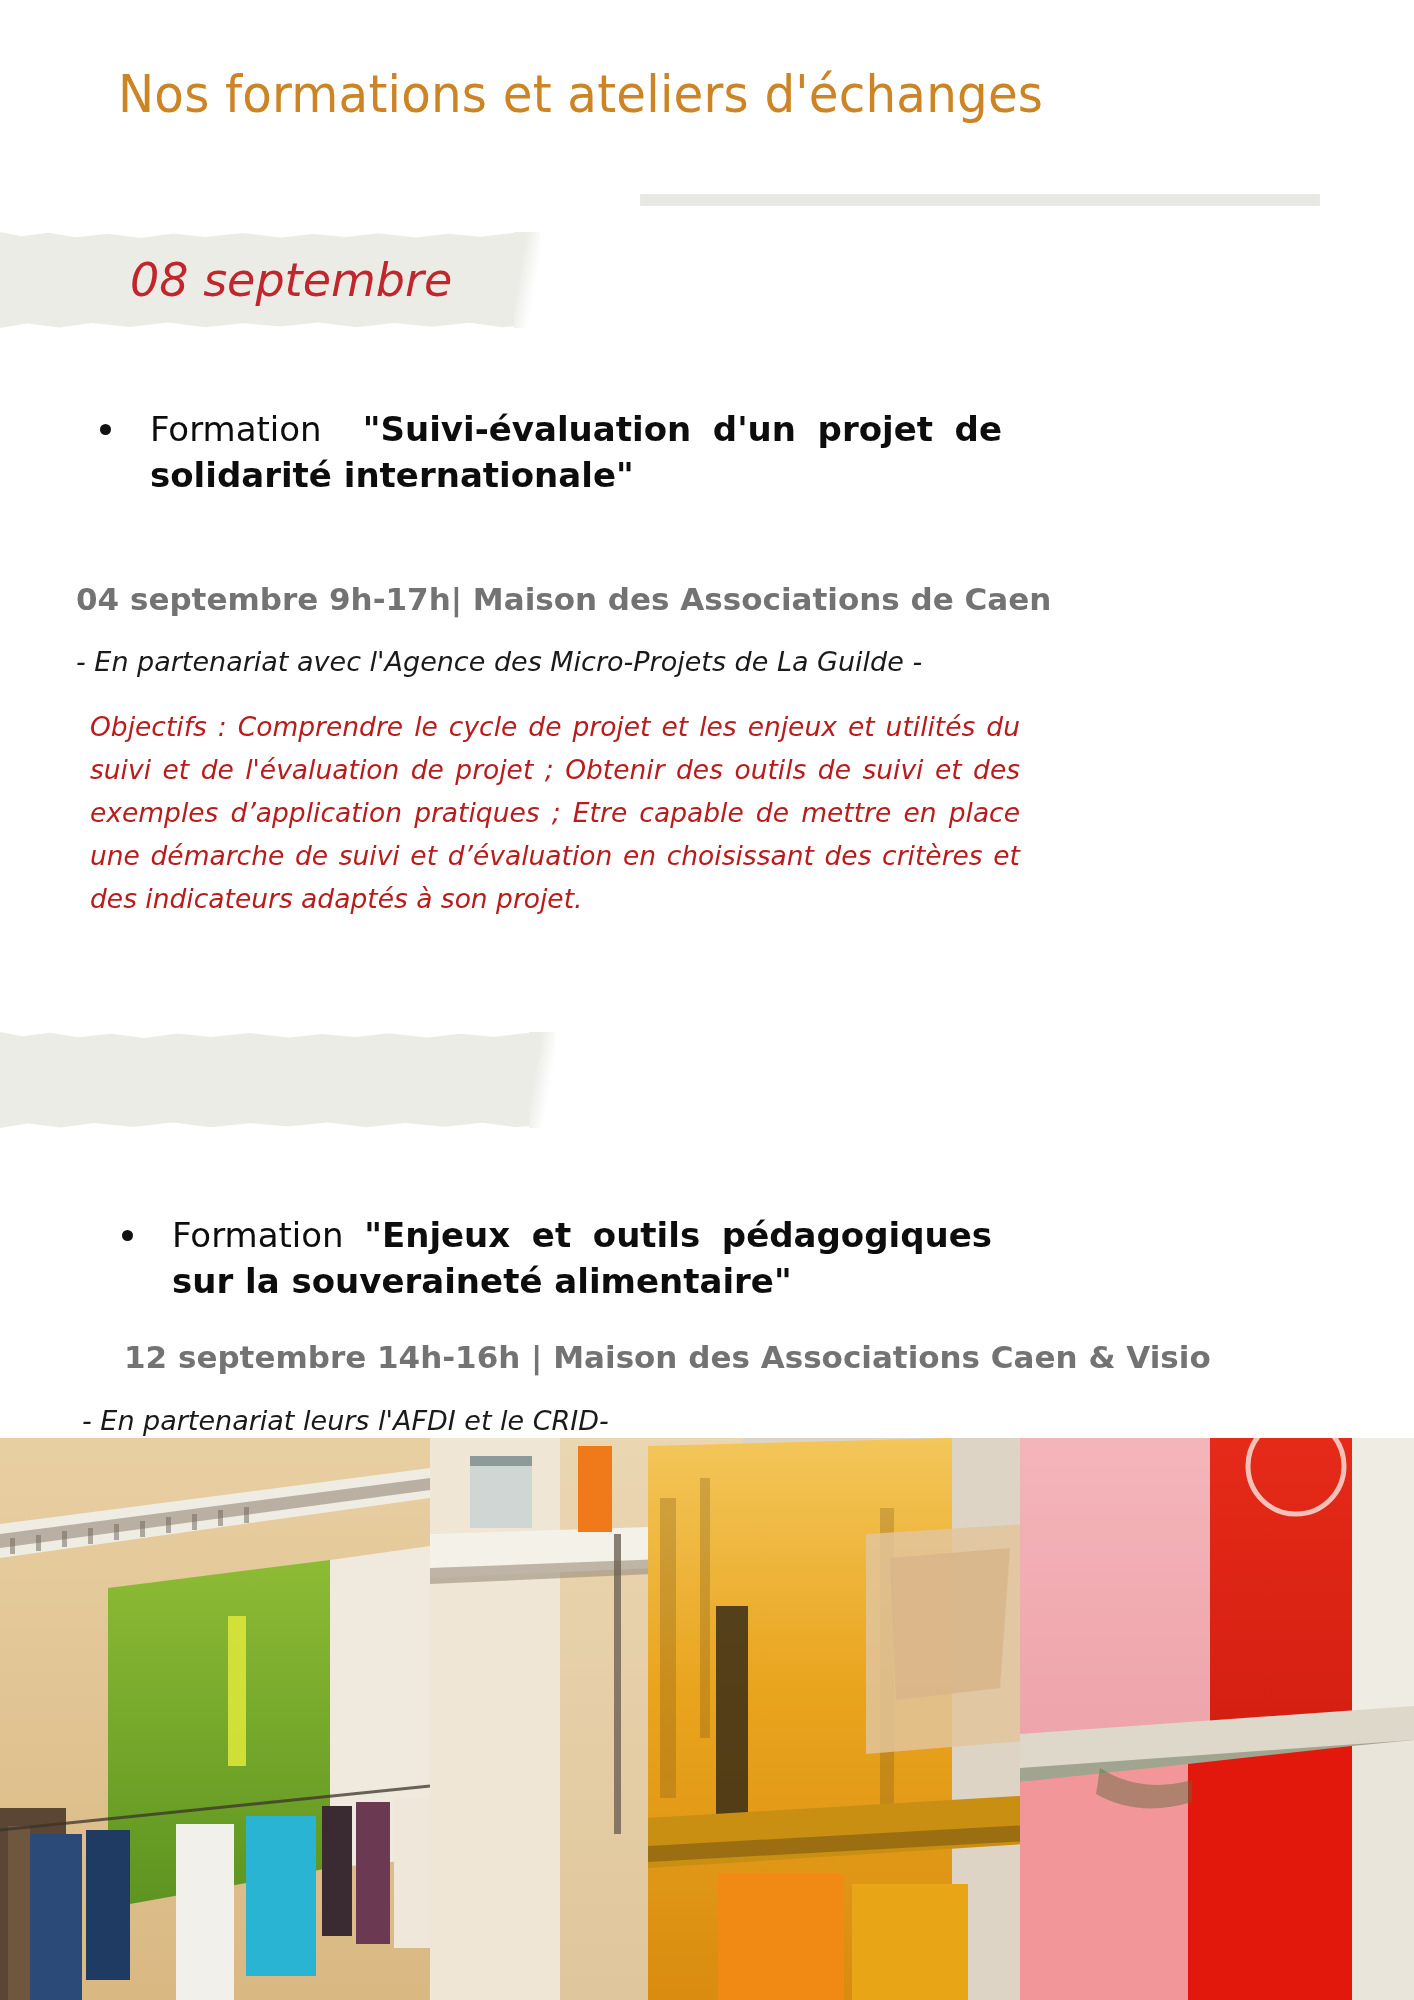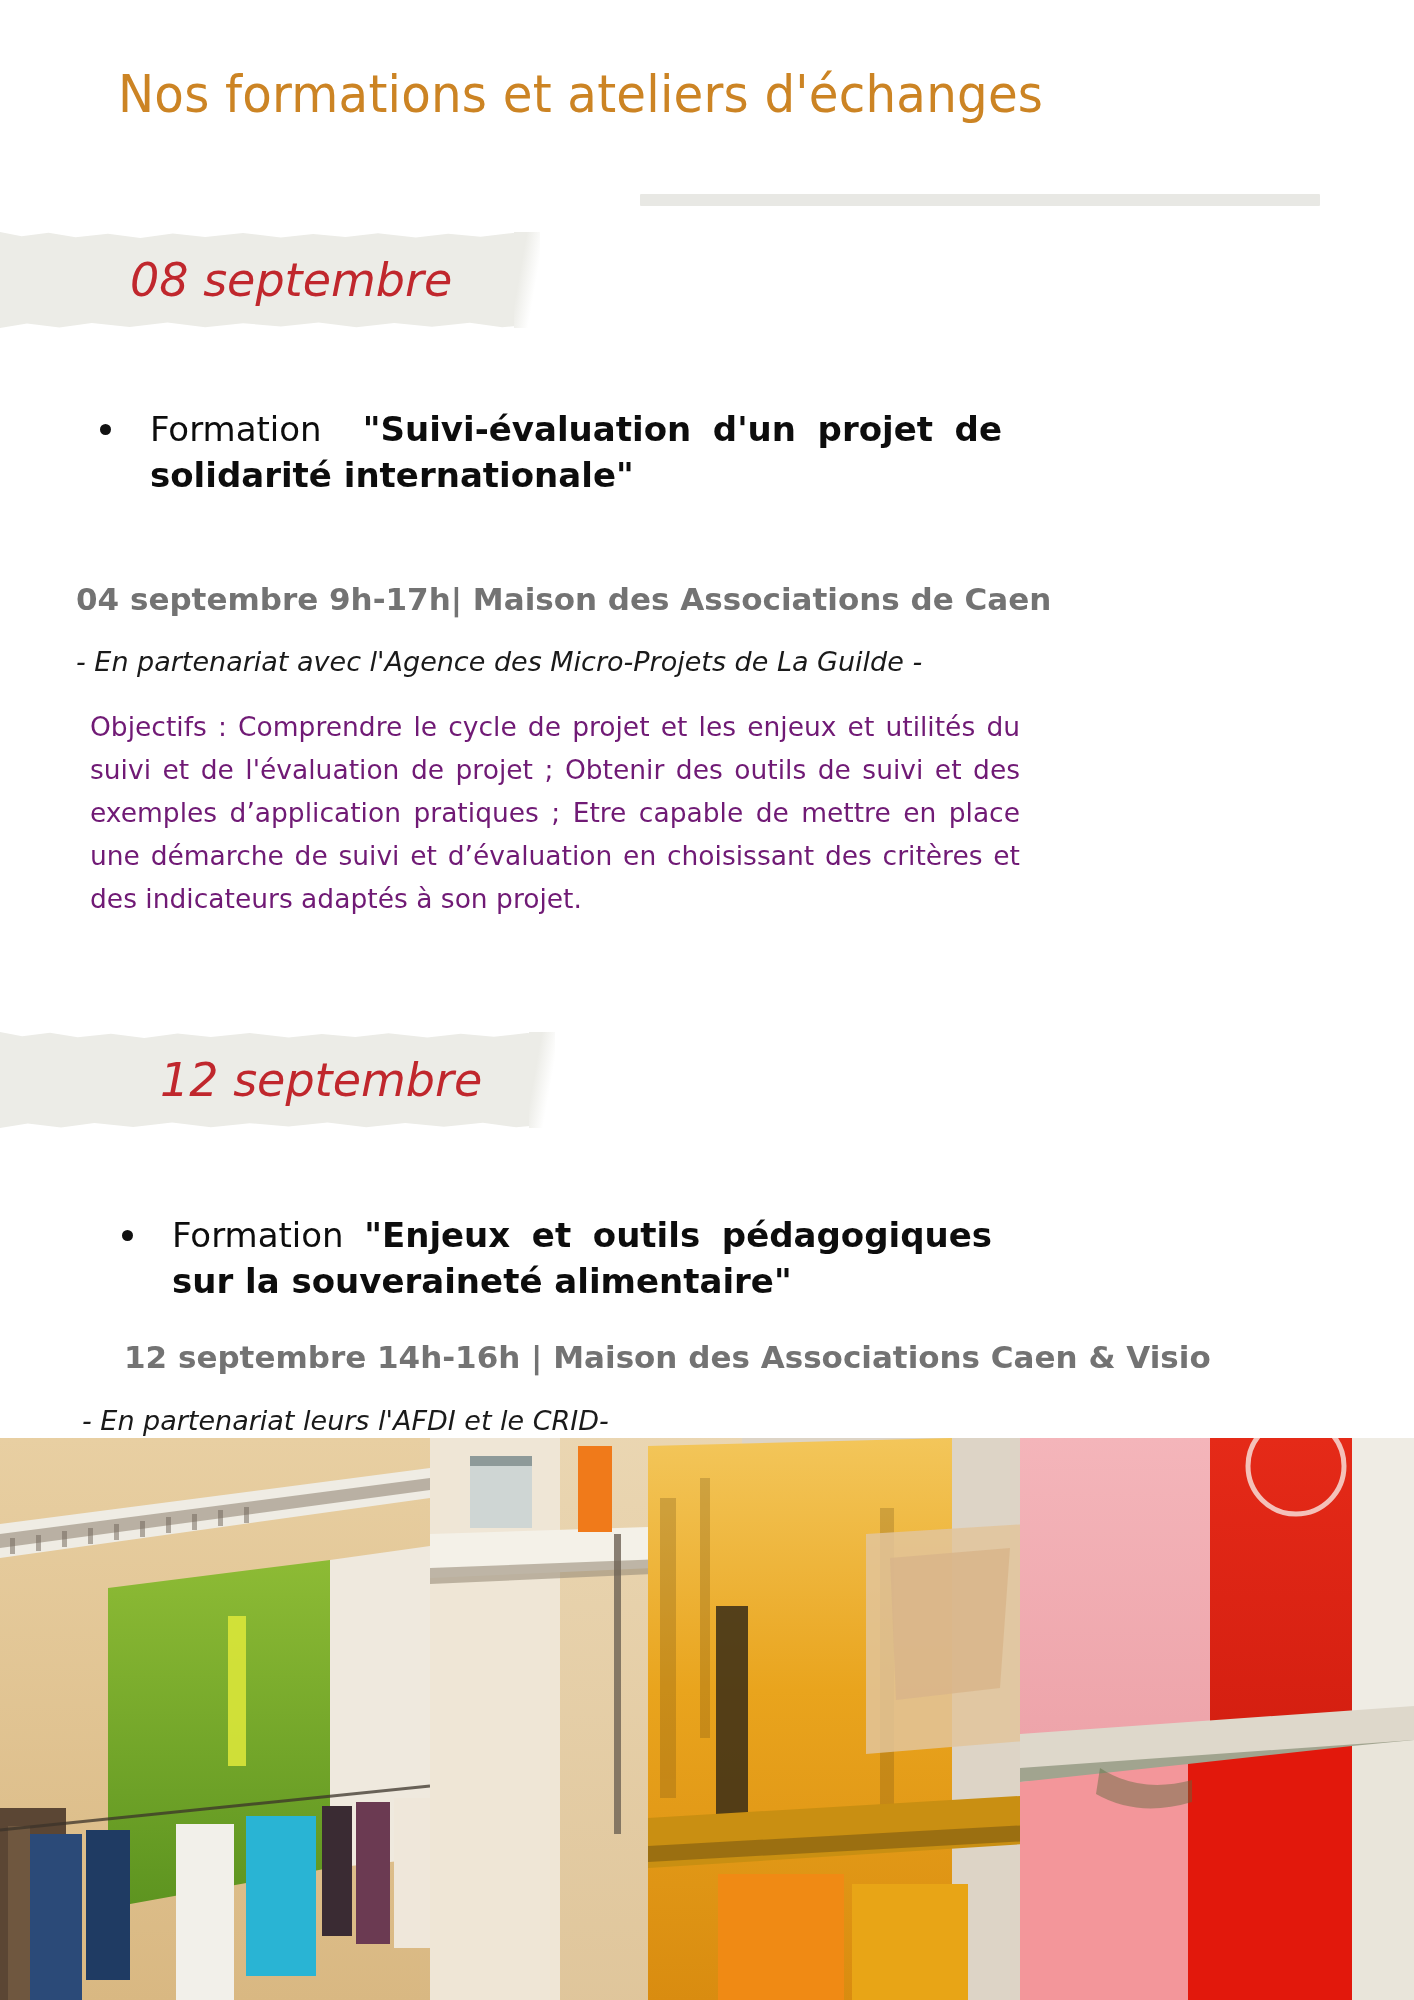--- a/index.html
+++ b/index.html
@@ -154,22 +154,23 @@
     font-weight: 400;
     color: #1a1a1a;
     line-height: 1.25;
     white-space: nowrap;
     font-family: "DejaVu Sans", "Liberation Sans", sans-serif;
   }
 
   .objective {
     position: absolute;
     font-size: 26.5px;
-    font-weight: 400;
-    color: #701a75;
+    font-style: italic;
+    font-weight: 400;
+    color: #b91c1c;
     line-height: 1.62;
     text-align: justify;
     font-family: "DejaVu Sans", "Liberation Sans", sans-serif;
   }
 
   
   .photo-strip {
     position: absolute;
     left: 0;
     bottom: 0;
@@ -205,21 +206,20 @@
     </div>
 
     <div class="venue-line" style="left:76px; top:580px;">04 septembre 9h-17h| Maison des Associations de Caen</div>
     <div class="partner-line" style="left:76px; top:645px;text-align:center;">- En partenariat avec l'Agence des Micro-Projets de La Guilde -</div>
     <div class="objective" style="left:90px; top:706px; width:930px;">Objectifs : Comprendre le cycle de projet et les enjeux et utilités du suivi et de l'évaluation de projet ; Obtenir des outils de suivi et des exemples d’application pratiques ; Etre capable de mettre en place une démarche de suivi et d’évaluation en choisissant des critères et des indicateurs adaptés à son projet.</div>
   </div>
 
   <div class="date-banner" id="banner-douze">
     <div class="brush"></div>
     <div class="brush-edge-r"></div>
-    <div class="date-text">12 septembre</div>
   </div>
 
   <div class="event">
     <div class="bullet-row" style="left:122px; top:1212px; width:870px;">
       <span class="bullet-dot"></span>
       <span class="bullet-text">
         <span class="lead">Formation</span><span>&nbsp;</span><span class="strong">"Enjeux et outils pédagogiques sur la souveraineté alimentaire"</span>
       </span>
     </div>
 

